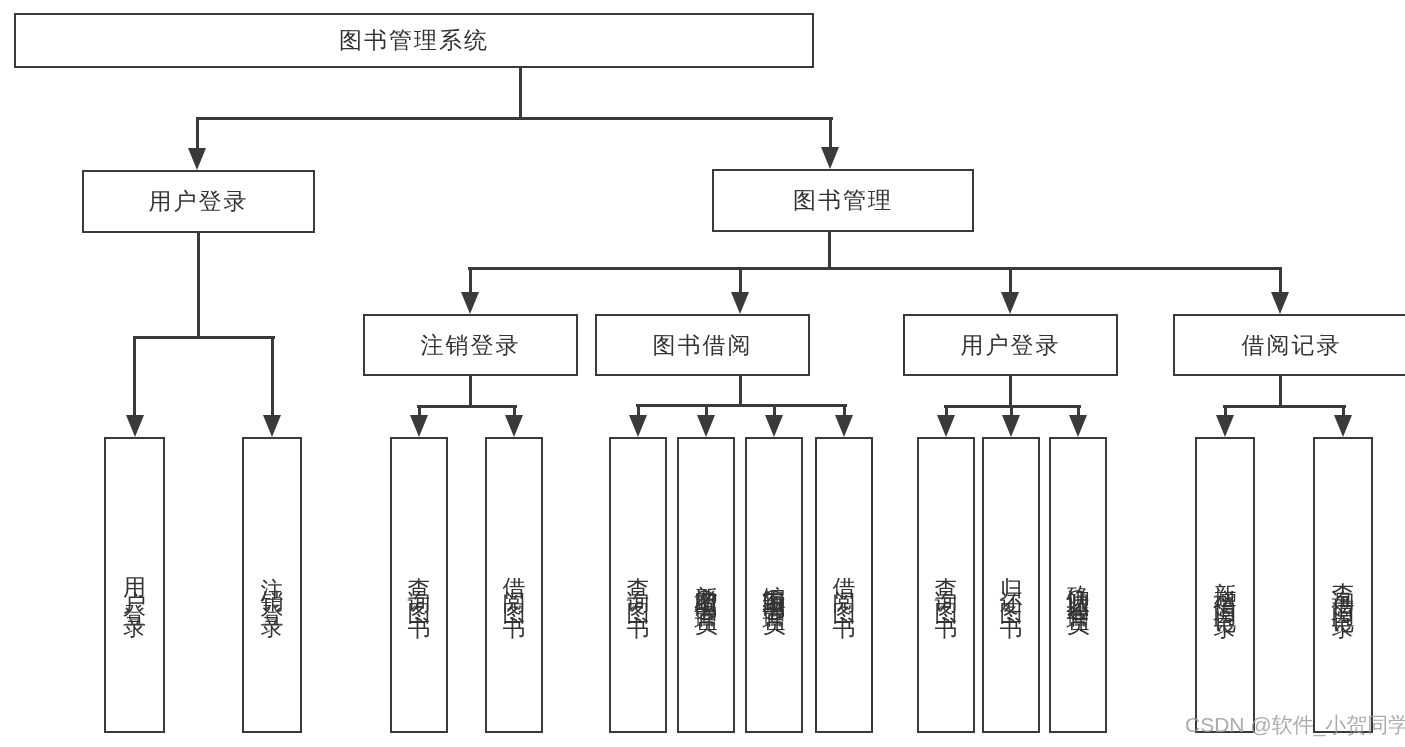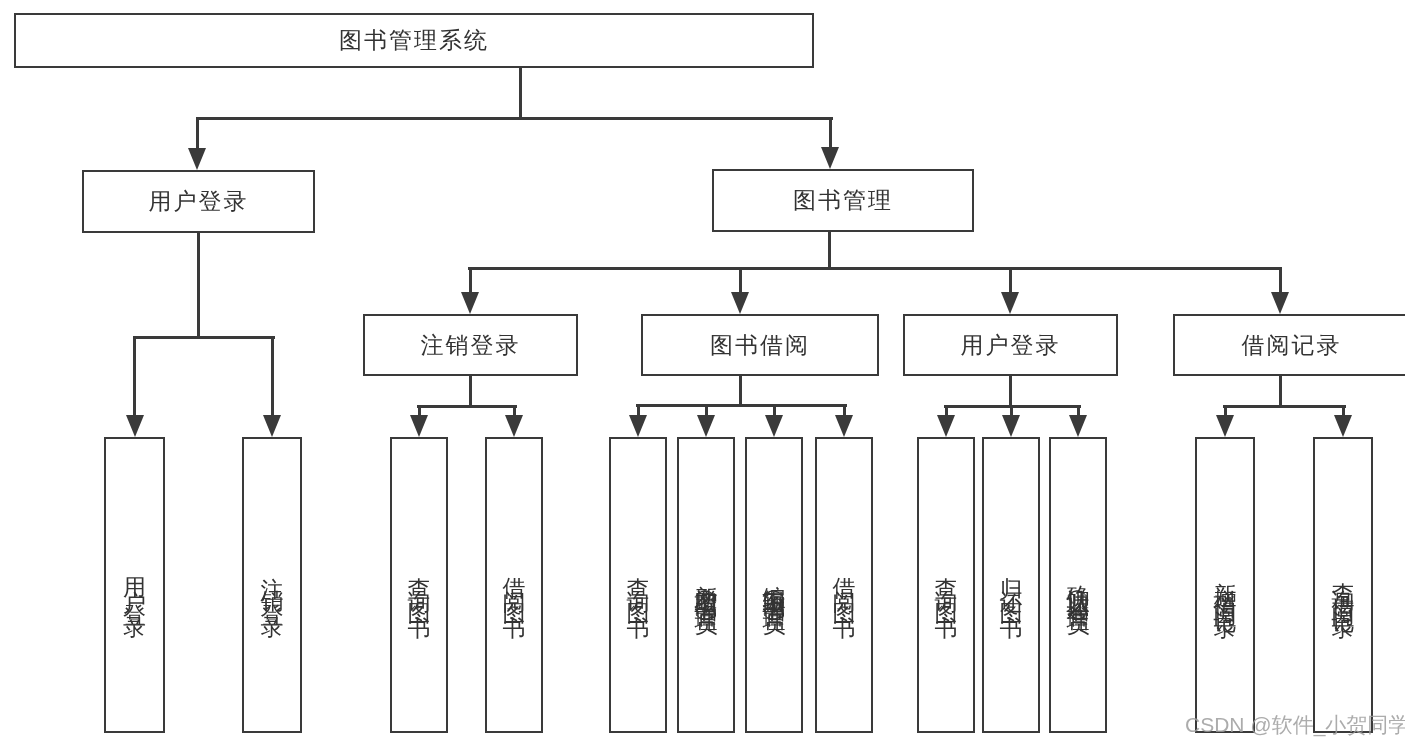--- a/index.html
+++ b/index.html
@@ -93,21 +93,21 @@
   <div class="line" style="left:469px;top:267px;width:3px;height:25px"></div>
   <div class="arrow" style="left:461px;top:292px"></div>
   <div class="line" style="left:739px;top:267px;width:3px;height:25px"></div>
   <div class="arrow" style="left:731px;top:292px"></div>
   <div class="line" style="left:1009px;top:267px;width:3px;height:25px"></div>
   <div class="arrow" style="left:1001px;top:292px"></div>
   <div class="line" style="left:1279px;top:267px;width:3px;height:25px"></div>
   <div class="arrow" style="left:1271px;top:292px"></div>
 
   <div class="box hbox" style="left:363px;top:314px;width:215px;height:62px">注销登录</div>
-  <div class="box hbox" style="left:641px;top:314px;width:238px;height:62px">图书借阅</div>
+  <div class="box hbox" style="left:595px;top:314px;width:215px;height:62px">图书借阅</div>
   <div class="box hbox" style="left:903px;top:314px;width:215px;height:62px">用户登录</div>
   <div class="box hbox" style="left:1173px;top:314px;width:237px;height:62px">借阅记录</div>
 
   <div class="line" style="left:469px;top:376px;width:3px;height:32px"></div>
   <div class="line" style="left:417px;top:405px;width:100px;height:3px"></div>
   <div class="line" style="left:418px;top:405px;width:3px;height:12px"></div>
   <div class="arrow" style="left:410px;top:415px"></div>
   <div class="line" style="left:513px;top:405px;width:3px;height:12px"></div>
   <div class="arrow" style="left:505px;top:415px"></div>
 

